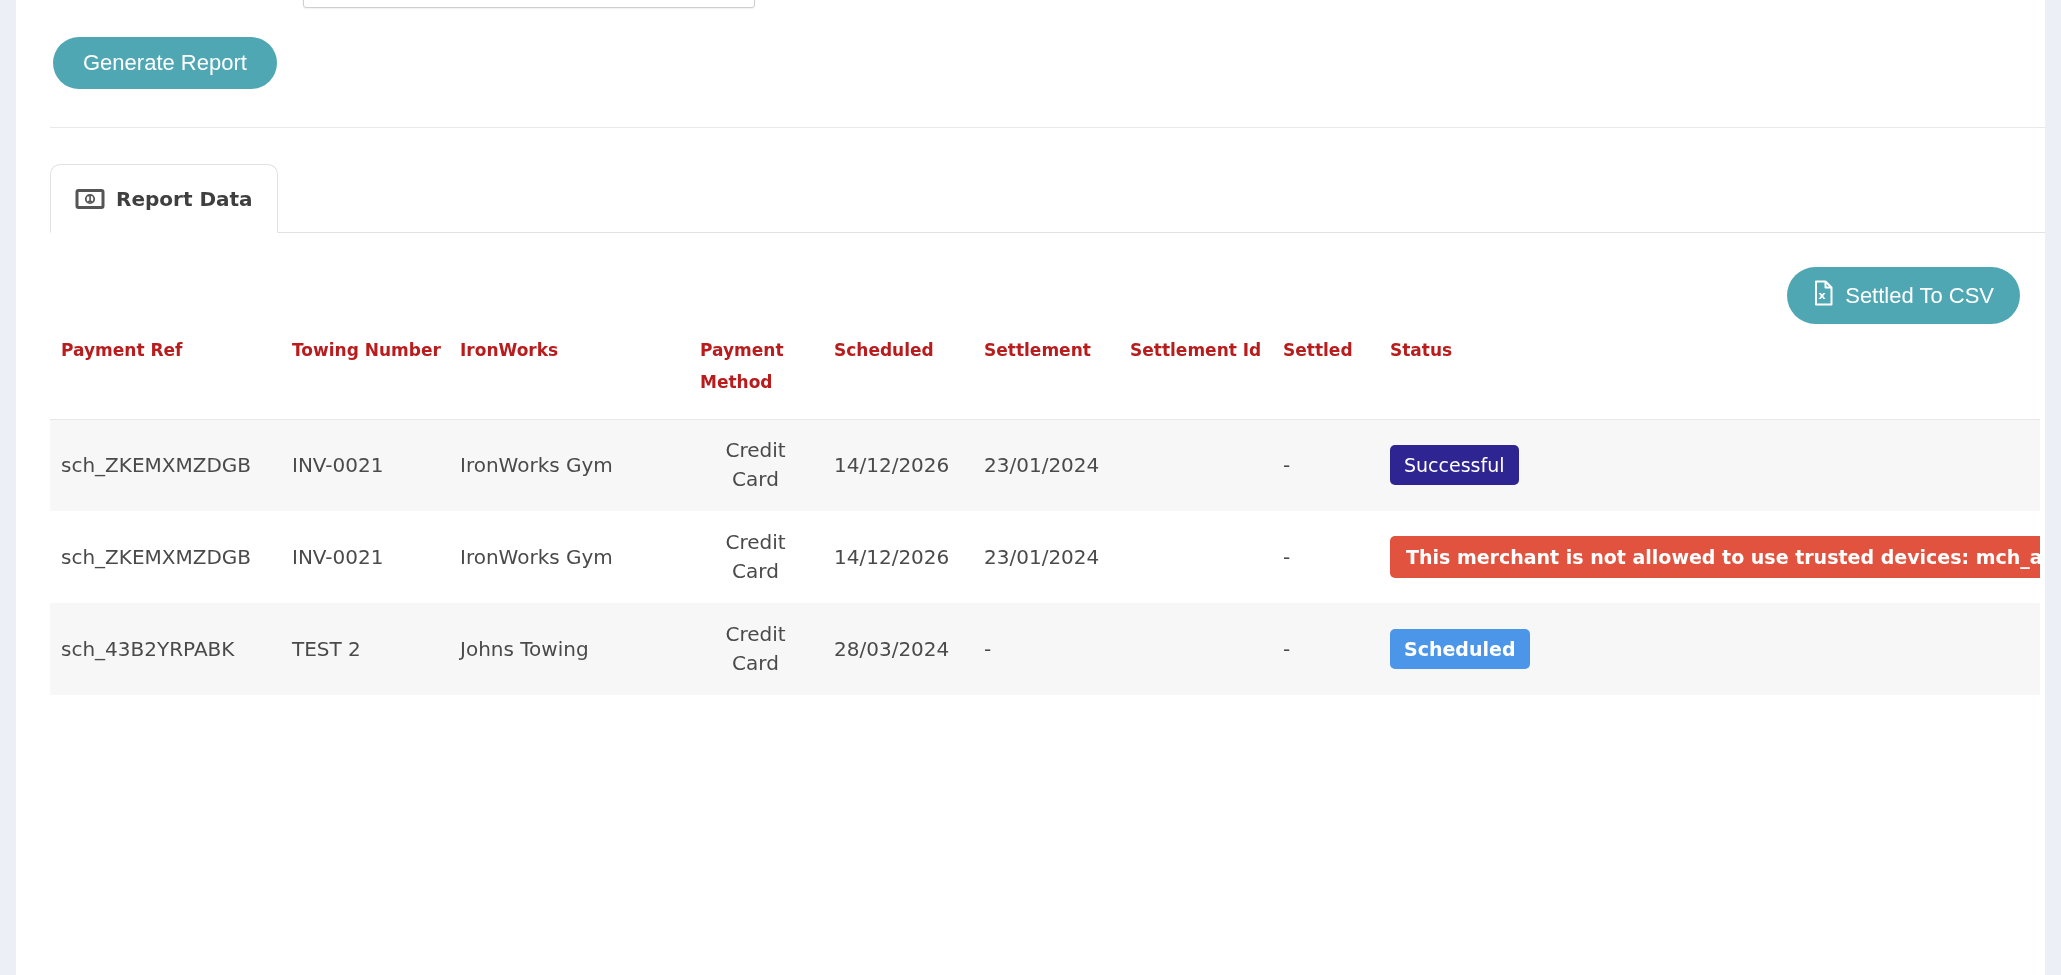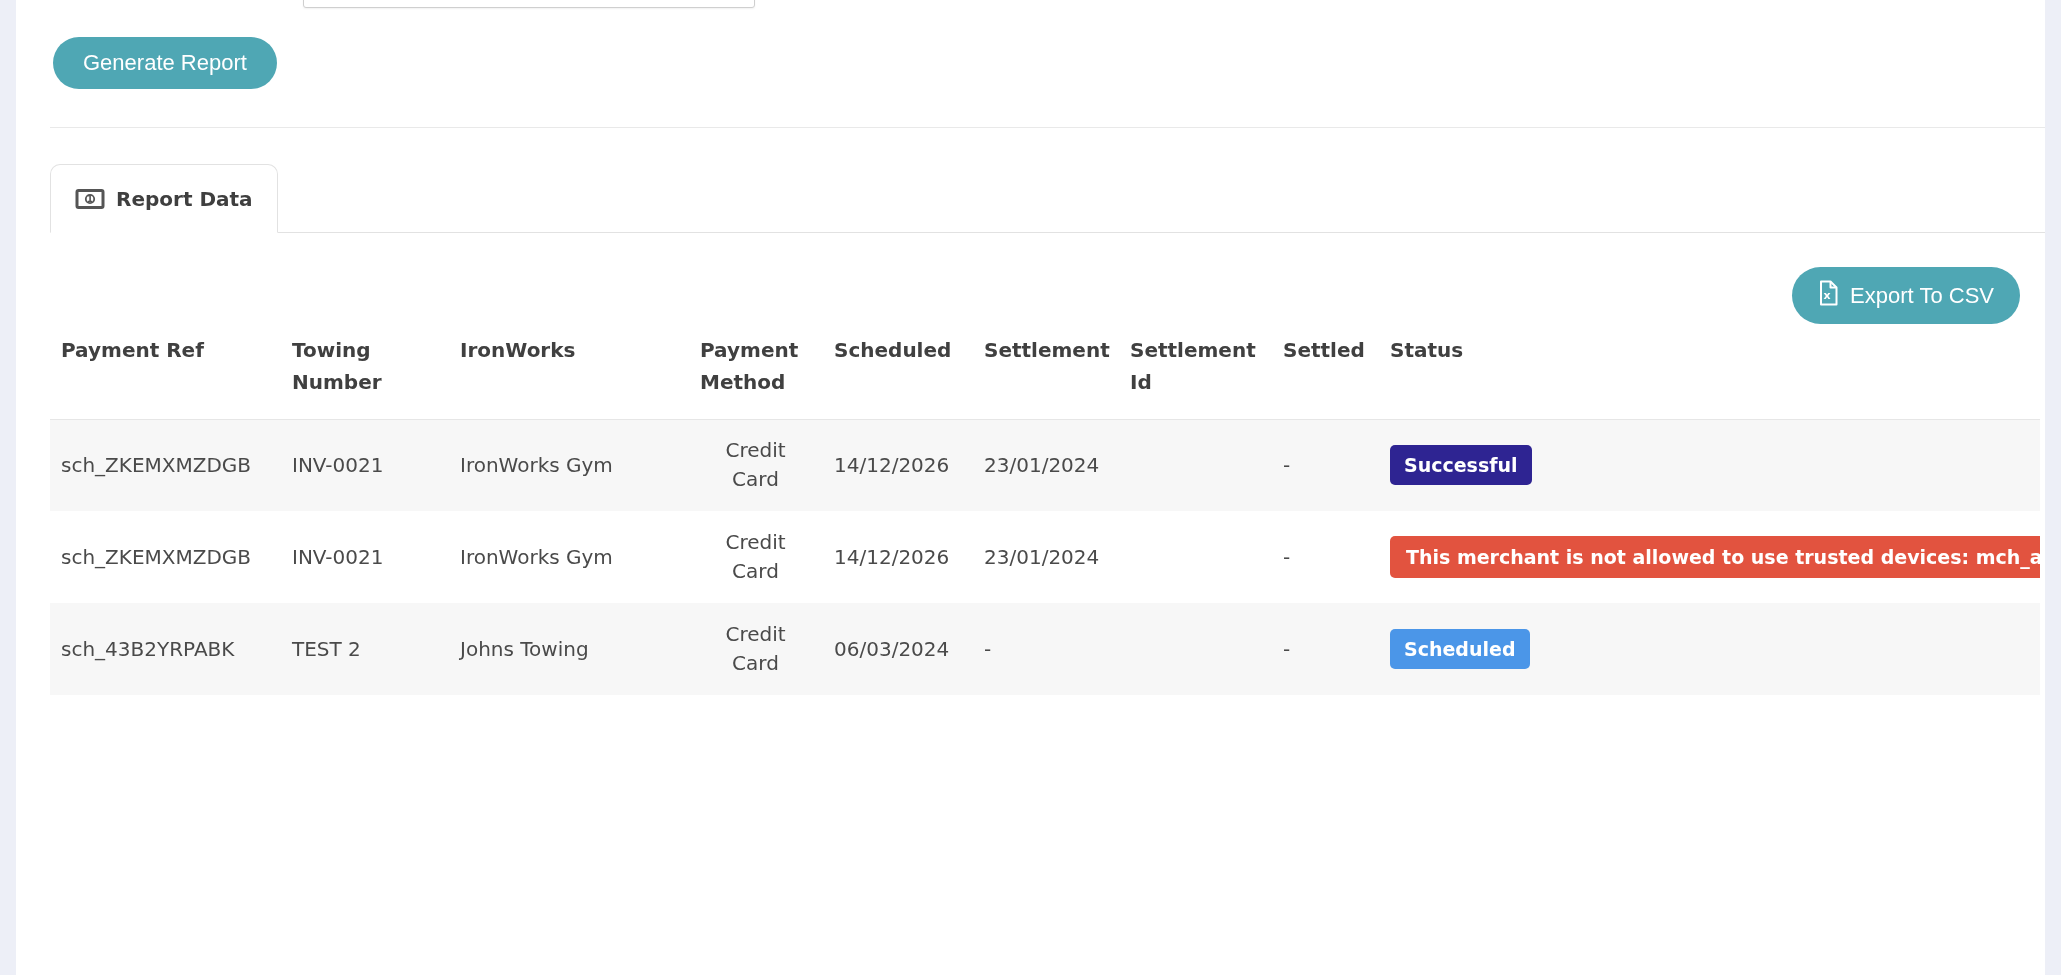--- a/index.html
+++ b/index.html
@@ -49,35 +49,35 @@
 
   .table-zone { padding-right: 0; }
   .export-row { display: flex; justify-content: flex-end; padding-right: 25px; margin-top: 34px; }
   .export-btn { height: 57px; padding: 0 26px; gap: 11px; border-radius: 29px; }
 
   table.report {
     table-layout: fixed; width: 1990px; border-collapse: collapse; margin-top: 6px;
   }
   table.report th {
     text-align: left; vertical-align: top;
-    font-size: 20px; font-weight: 700; color: #404040;
+    font-size: 17px; font-weight: 700; color: #b91c1c;
     line-height: 32px; padding: 4px 8px 4px 11px; height: 89px;
     border-bottom: 1px solid #e6e6e6;
   }
   table.report td {
     font-size: 20px; color: #4a4a4a; line-height: 29px;
     padding: 4px 8px 4px 11px; height: 92px; vertical-align: middle;
   }
   table.report td.customer { padding-right: 24px; }
   table.report td.method   { padding-right: 12px; text-align: center; }
   table.report tbody tr:nth-child(odd) td { background: #f7f7f7; }
   table.report td.status-cell { overflow: hidden; white-space: nowrap; }
 
   .badge {
-    display: inline-block; color: #ffffff; font-size: 19px; font-weight: 700;
+    display: inline-block; color: #ffffff; font-size: 19px; font-weight: 400;
     border-radius: 5px; padding: 8px 14px; line-height: 24px;
   }
   .badge-success   { background: #2e2492; }
   .badge-scheduled { background: #4b96e8; font-weight: 600; }
   .badge-error     { background: #e2533f; font-weight: 600; padding: 9px 16px; }
 </style>
 </head>
 <body>
 
 <div class="edge-strip left"></div>
@@ -108,21 +108,21 @@
 
     <div class="export-row">
       <button class="btn-teal export-btn">
         <span class="icon">
           <svg width="21" height="26" viewBox="0 0 21 26" fill="none">
             <path d="M3 1.5 H12.5 L18.5 7.5 V24.5 H3 Z" stroke="#ffffff" stroke-width="2" stroke-linejoin="round"></path>
             <path d="M12.5 1.5 V7.5 H18.5" stroke="#ffffff" stroke-width="2" stroke-linejoin="round"></path>
             <text x="9" y="19" text-anchor="middle" font-size="11" font-weight="bold" fill="#ffffff" font-family="DejaVu Sans, sans-serif">x</text>
           </svg>
         </span>
-        <span>Export To CSV</span>
+        <span>Settled To CSV</span>
       </button>
     </div>
 
     <table class="report">
       <colgroup>
         <col style="width:231px">
           <col style="width:168px">
           <col style="width:240px">
         <col style="width:134px">
           <col style="width:150px">
@@ -172,21 +172,21 @@
       <span class="badge badge-error">This merchant is not allowed to use trusted devices: mch_alul</span>
     </td>
   </tr>
 
 
   <tr>
     <td>sch_43B2YRPABK</td>
     <td>TEST 2</td>
     <td class="customer">Johns Towing</td>
     <td class="method">Credit Card</td>
-    <td>06/03/2024</td>
+    <td>28/03/2024</td>
     <td>-</td>
     <td></td>
     <td>-</td>
     <td class="status-cell">
       <span class="badge badge-scheduled">Scheduled</span>
     </td>
   </tr>
 
 
 </tbody>

